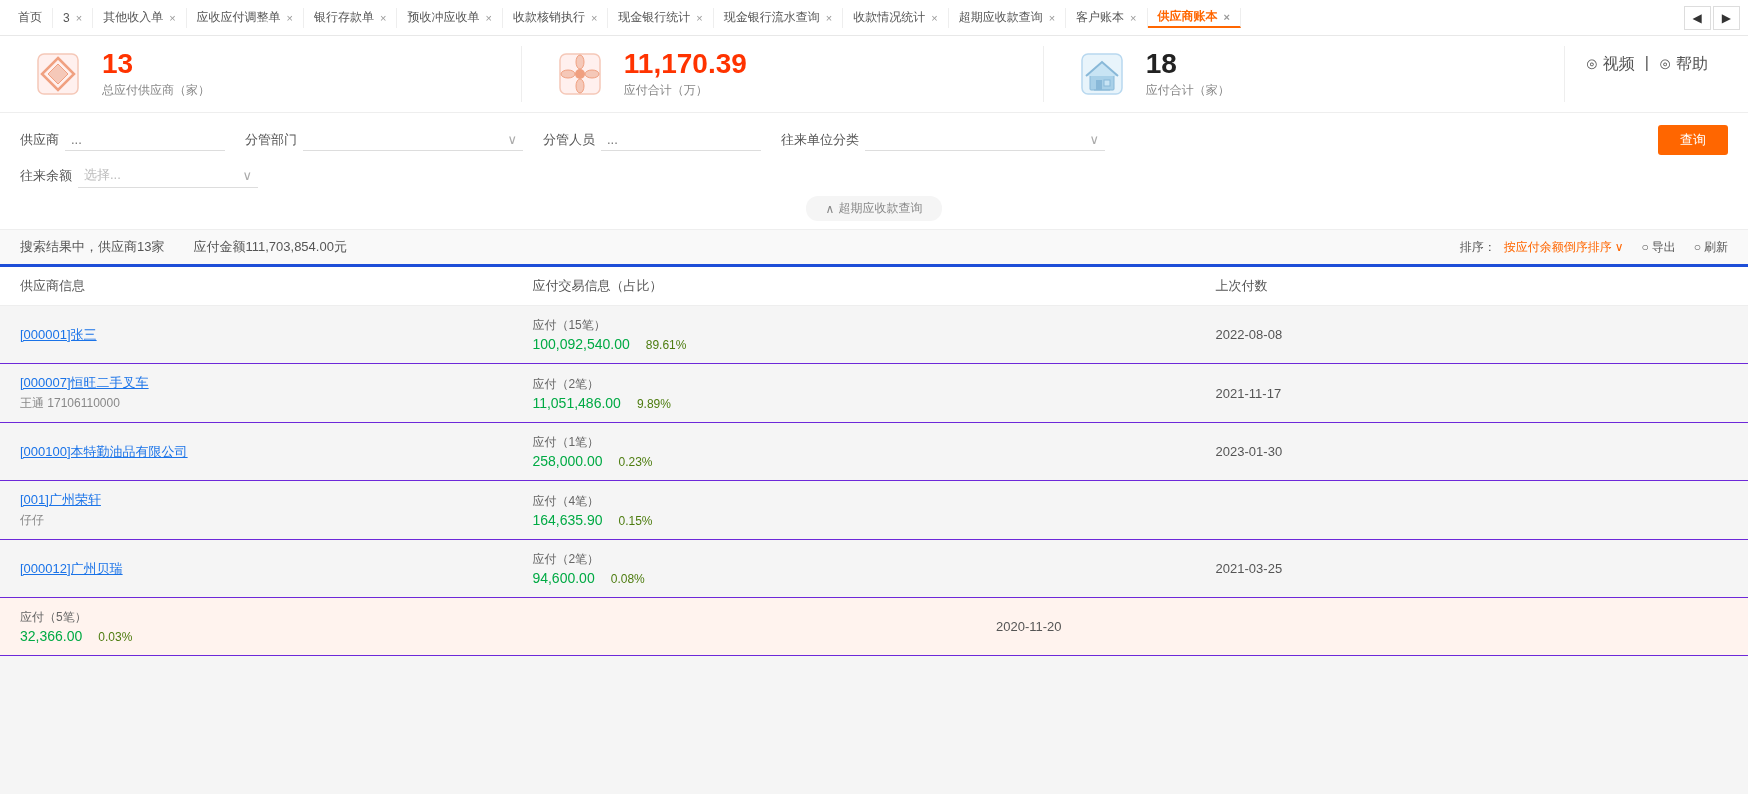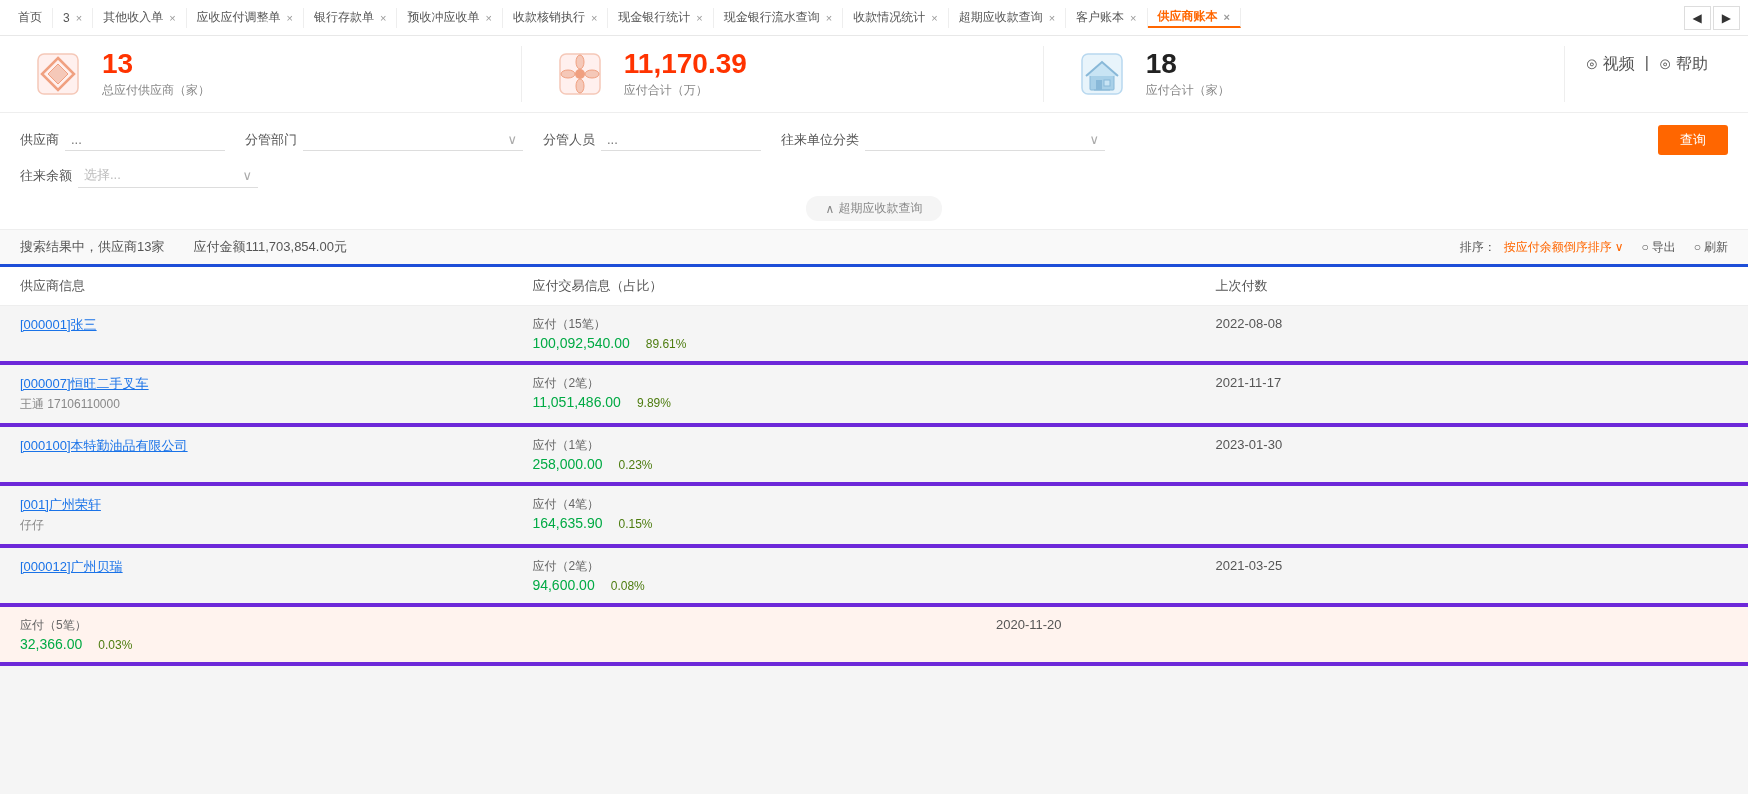--- a/index.html
+++ b/index.html
@@ -210,22 +210,22 @@
       background: #fff;
     }
     .col-supplier { flex: 3; font-size: 13px; color: #555; font-weight: 500; }
     .col-transaction { flex: 4; font-size: 13px; color: #555; font-weight: 500; }
     .col-lastpay { flex: 2; font-size: 13px; color: #555; font-weight: 500; }
     .col-extra { flex: 1; }
 
     .table-row {
       display: flex;
       padding: 10px 20px;
-      border-bottom: 4px solid #6d28d9;
-      align-items: flex-start;
+      border-bottom: 1px solid #6d28d9;
+      align-items: center;
       min-height: 58px;
     }
     .table-row.highlighted { background: #fff3ee; }
 
     .supplier-link {
       color: #1a73e8;
       text-decoration: underline;
       cursor: pointer;
       font-size: 13px;
     }

